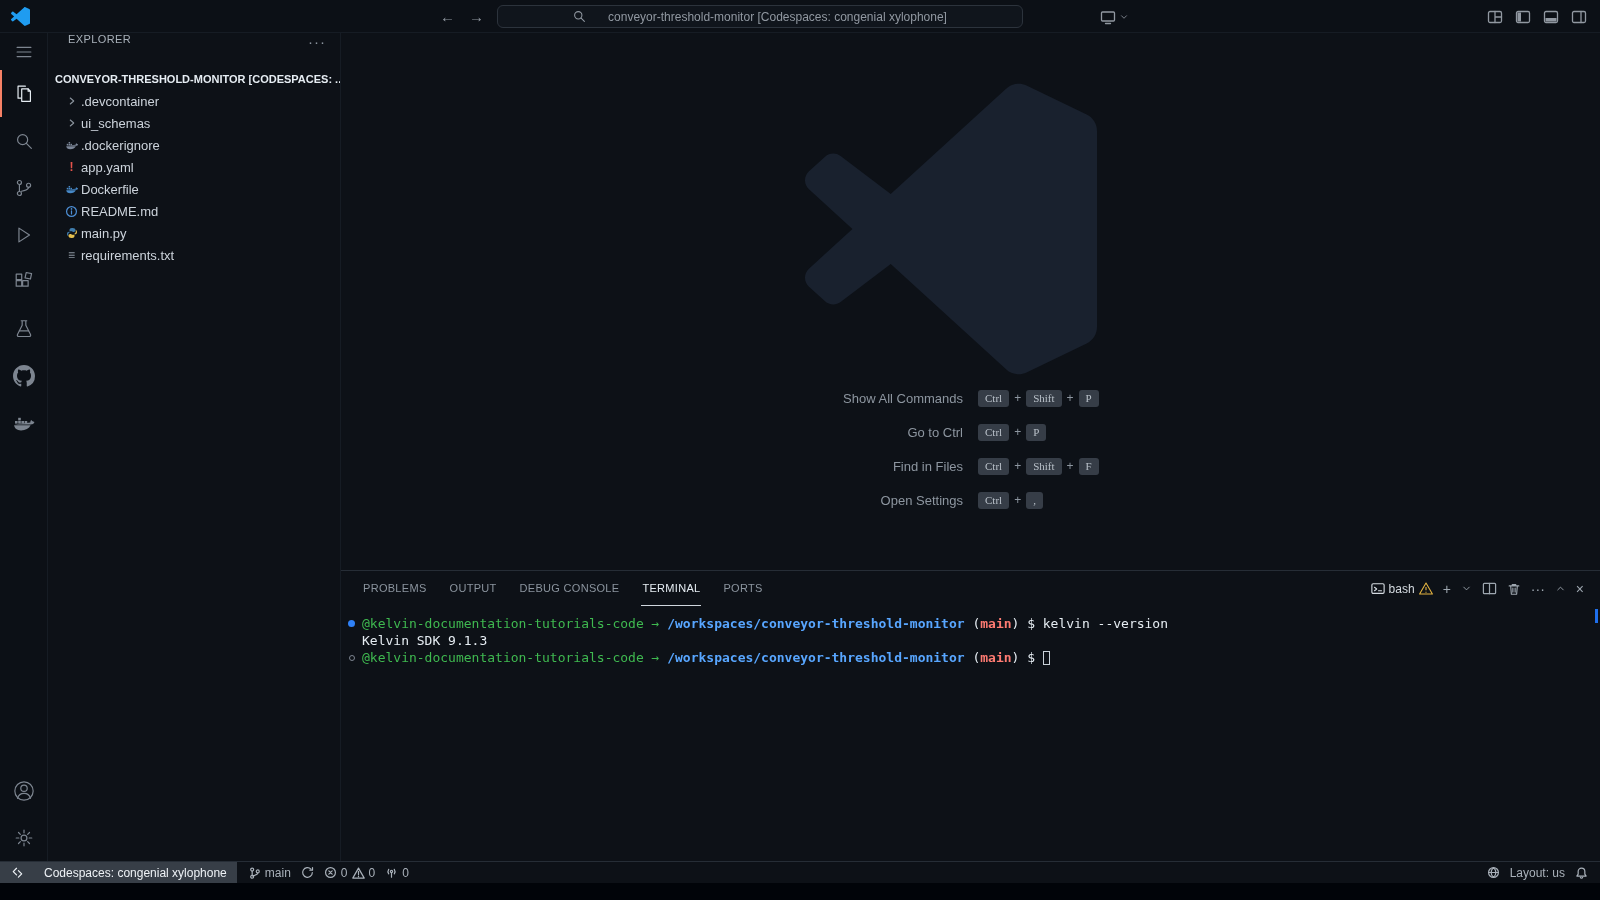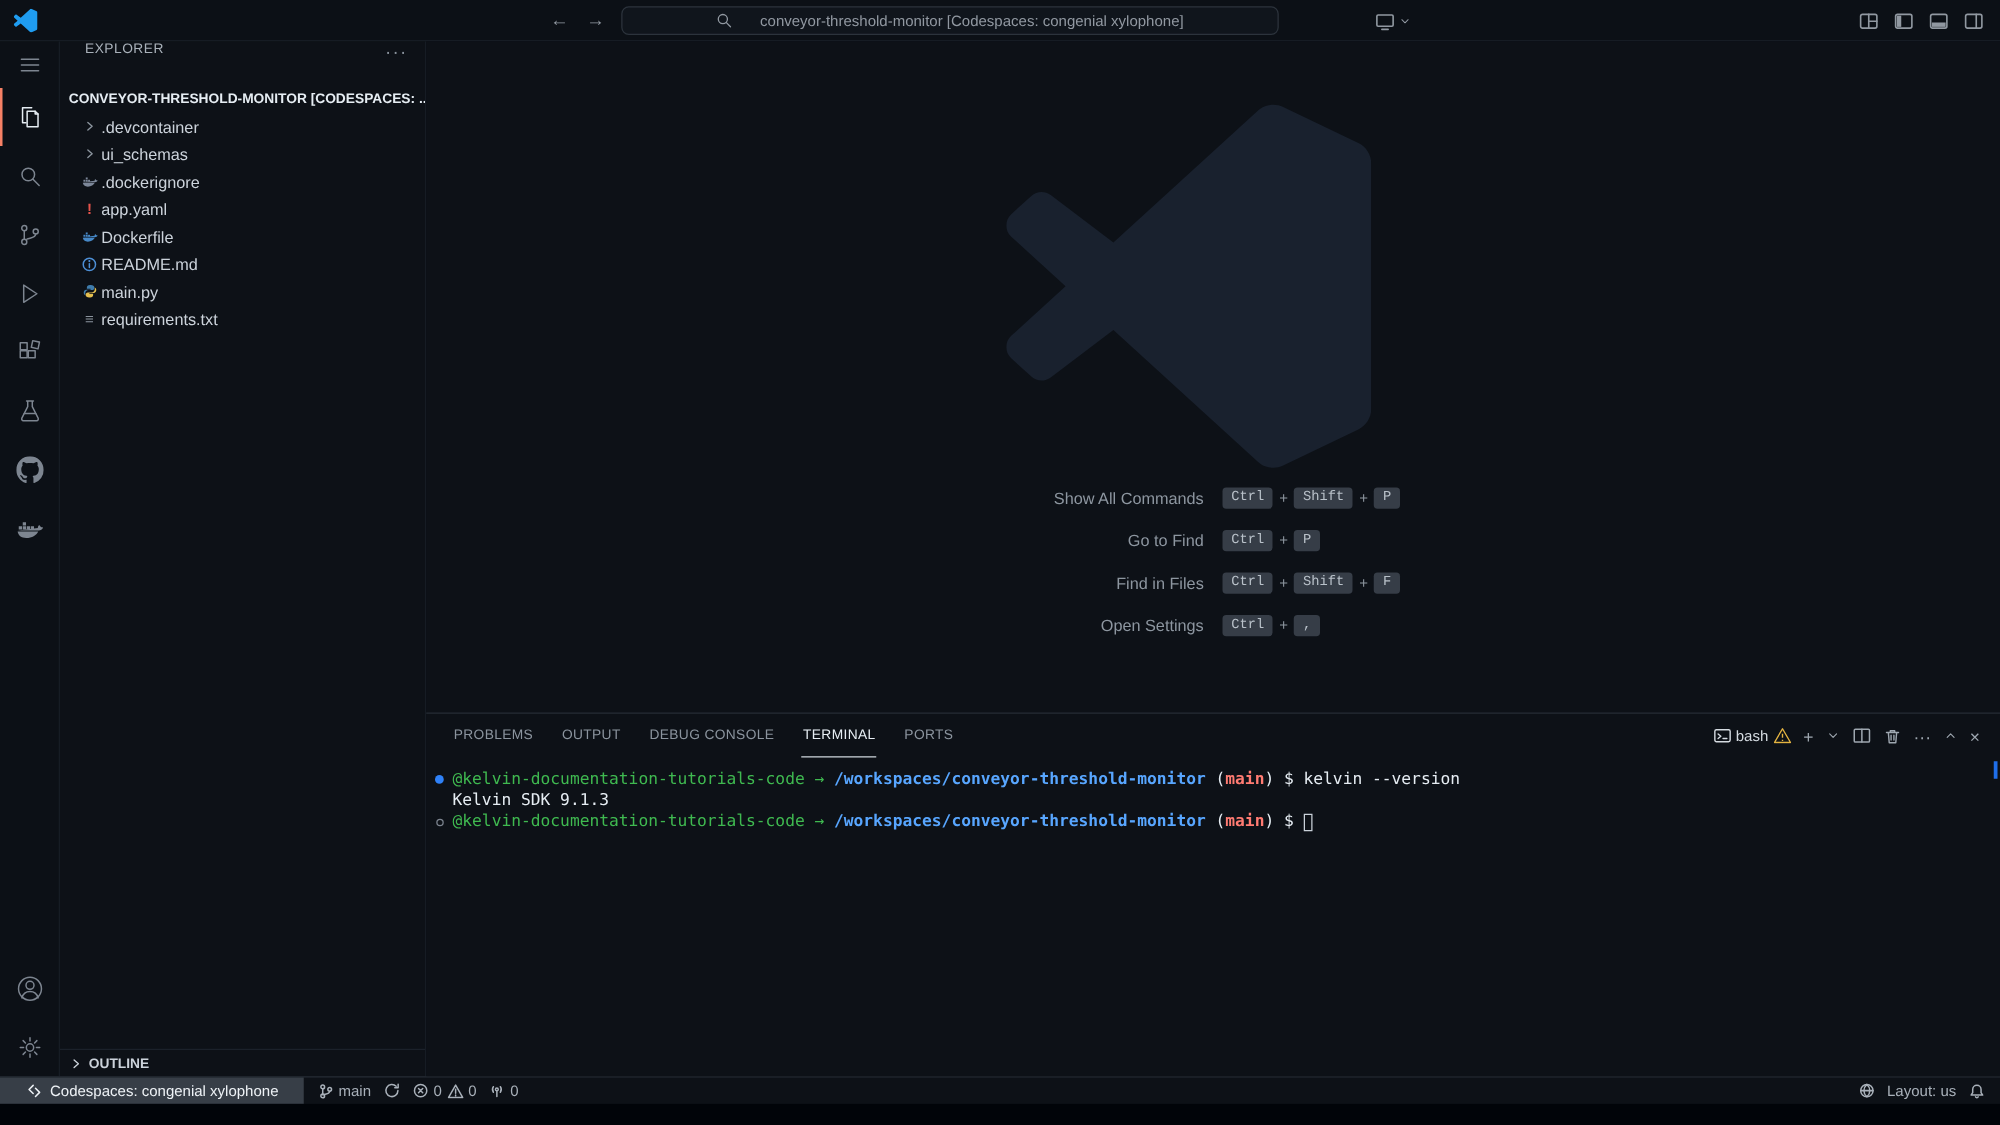--- a/index.html
+++ b/index.html
@@ -38,21 +38,21 @@
 .sec-row{flex:0 0 22px;border-top:1px solid #1b212a;display:flex;align-items:center;gap:4px;padding-left:7px;font-size:11px;font-weight:700;color:#ccd3db;cursor:pointer}
 
 
 .stage{flex:1;display:flex;flex-direction:column;min-width:0}
 .editor{position:relative;flex:0 0 537px;background:#0d1117;overflow:hidden}
 .watermark{position:absolute;left:464px;top:50px}
 .shortcuts{position:absolute;left:0;right:0;top:348px}
 .sc-row{display:grid;grid-template-columns:1fr 1fr;gap:15px;align-items:center;height:34px}
 .sc-label{text-align:right;font-size:13px;color:#8d96a0}
 .sc-keys{display:flex;align-items:center;gap:5px}
-kbd{font-family:Liberation Mono, monospace;font-size:11px;background:#363d47;color:#b9c1c9;border-radius:3px;padding:2px 7px;line-height:13px}
+kbd{font-family:Liberation Serif, serif;font-size:11px;background:#363d47;color:#b9c1c9;border-radius:3px;padding:2px 7px;line-height:13px}
 .sc-plus{color:#8d96a0;font-size:12px}
 
 
 .panel{flex:1;border-top:1px solid #262d36;display:flex;flex-direction:column;position:relative;background:#0d1117}
 .panel-head{flex:0 0 35px;display:flex;align-items:center;padding-left:21px}
 .ptab{height:35px;display:flex;align-items:center;padding:0 1px;margin-right:21px;font-size:11px;letter-spacing:.3px;color:#8b949e;border-bottom:1px solid transparent;cursor:pointer}
 .ptab.active{color:#e6edf3;border-bottom-color:#d0d7de}
 .panel-actions{margin-left:auto;display:flex;align-items:center;gap:10px;padding-right:16px;color:#9ea7b0}
 .panel-actions>*{cursor:pointer}
 .shell-chip{display:flex;align-items:center;gap:4px;font-size:12px;color:#d5dbe1}
@@ -66,21 +66,21 @@
 .t-green{color:#3fb950}
 .t-blue{color:#58a6ff;font-weight:700}
 .t-red{color:#ff7b72;font-weight:700}
 .sp{margin-right:7.8px}
 .cursor{display:inline-block;width:7px;height:14px;border:1px solid #c9d1d9}
 .scrollmark{position:absolute;right:2px;top:3px;width:3px;height:14px;background:#1f6feb}
 
 
 .statusbar{flex:0 0 22px;background:#0d1117;border-top:1px solid #262d36;display:flex;align-items:center;font-size:12px;color:#a9b1ba}
 .sbi{display:flex;align-items:center;gap:4px;padding:0 5px;height:100%;cursor:pointer}
-.sb-remote{background:#373e47;color:#eef2f6;padding:0 20px;gap:6px}
+.sb-remote{background:#373e47;color:#eef2f6;padding:0 10px;gap:20px}
 .sb-left{display:flex;align-items:center;height:100%;margin-left:6px}
 .sb-right{margin-left:auto;display:flex;align-items:flex-end;height:100%;padding-right:7px}
 </style>
 </head>
 <body>
 
 <div class="app">
 
   <div class="titlebar">
     <span class="tb-logo">
@@ -321,26 +321,20 @@
                 <path fill="#3f7cac" d="M5.9 1C4.3 1 3.5 1.8 3.5 3v1h3v.7H3C1.8 4.7 1 5.6 1 7c0 1 .4 1.8 1.2 2.1V7.6c0-1.4 1.1-2.6 2.6-2.6h3c.9 0 1.7-.8 1.7-1.7V3C9.5 1.8 8.3 1 6.7 1z"></path>
                 <path fill="#e4bf4f" d="M6.1 11c1.6 0 2.4-.8 2.4-2V8h-3v-.7H9c1.2 0 2-.9 2-2.3 0-1-.4-1.8-1.2-2.1v1.5c0 1.4-1.1 2.6-2.6 2.6h-3c-.9 0-1.7.8-1.7 1.7V9c0 1.2 1.2 2 2.8 2z"></path>
               </svg>
             </span>
           <span>main.py</span>
         </div>
         <div class="tree-row">
           <span class="ticon txt-glyph">≡</span>
           <span>requirements.txt</span>
         </div>
-      </div>
-      <div class="sec-row">
-        <svg width="12" height="12" viewBox="0 0 14 14">
-            <path class="st" d="M5 3.5L9 7l-4 3.5"></path>
-          </svg>
-        <span>OUTLINE</span>
       </div>
     </div>
 
     <div class="stage">
       <div class="editor">
         <span class="watermark">
           <svg width="292" height="292" viewBox="0 0 100 100">
               <path fill="#19212e" d="M70.9119 99.3171C72.4869 99.9307 74.2828 99.8914 75.8725 99.1264L96.4608 89.2197C98.6242 88.1787 100 85.9892 100 83.5872V16.4133C100 14.0113 98.6243 11.8218 96.4609 10.7808L75.8725 0.873756C73.7862 -0.130129 71.3446 0.11576 69.5135 1.44695C69.252 1.63711 69.0028 1.84943 68.769 2.08341L29.3551 38.0415L12.1872 25.0096C10.589 23.7965 8.35363 23.8959 6.86933 25.2461L1.36303 30.2549C-0.452552 31.9064 -0.454633 34.7627 1.35853 36.417L16.2471 50.0001L1.35853 63.5832C-0.454633 65.2374 -0.452552 68.0938 1.36303 69.7453L6.86933 74.7541C8.35363 76.1043 10.589 76.2037 12.1872 74.9905L29.3551 61.9587L68.769 97.9167C69.3925 98.5406 70.1246 99.0104 70.9119 99.3171ZM75.0152 27.2989L45.1091 50.0001L75.0152 72.7012V27.2989Z"></path>
             </svg>
         </span>
@@ -349,21 +343,21 @@
             <span class="sc-label">Show All Commands</span>
             <span class="sc-keys">
                 <kbd>Ctrl</kbd>
                 <span class="sc-plus">+</span>
                 <kbd>Shift</kbd>
                 <span class="sc-plus">+</span>
                 <kbd>P</kbd>
               </span>
           </div>
           <div class="sc-row">
-            <span class="sc-label">Go to Find</span>
+            <span class="sc-label">Go to Ctrl</span>
             <span class="sc-keys">
                 <kbd>Ctrl</kbd>
                 <span class="sc-plus">+</span>
                 <kbd>P</kbd>
               </span>
           </div>
           <div class="sc-row">
             <span class="sc-label">Find in Files</span>
             <span class="sc-keys">
                 <kbd>Ctrl</kbd>

